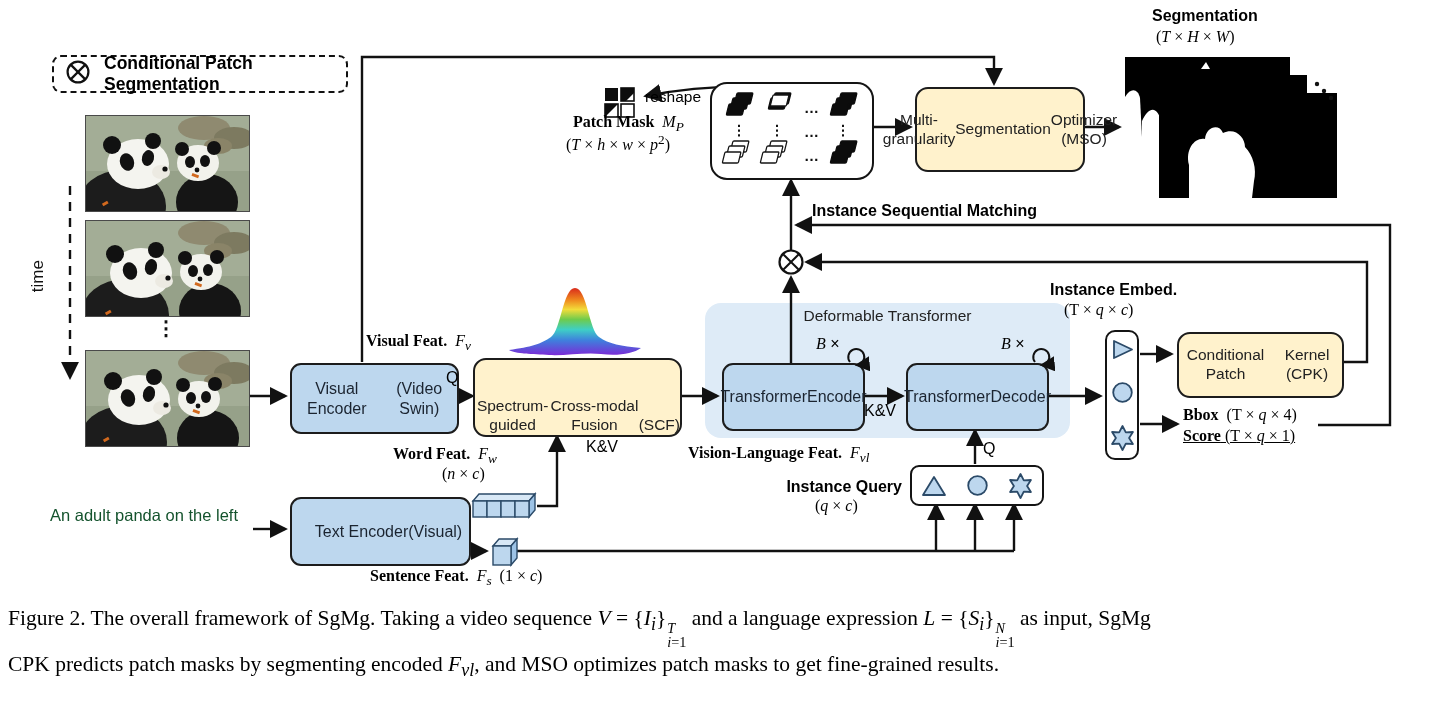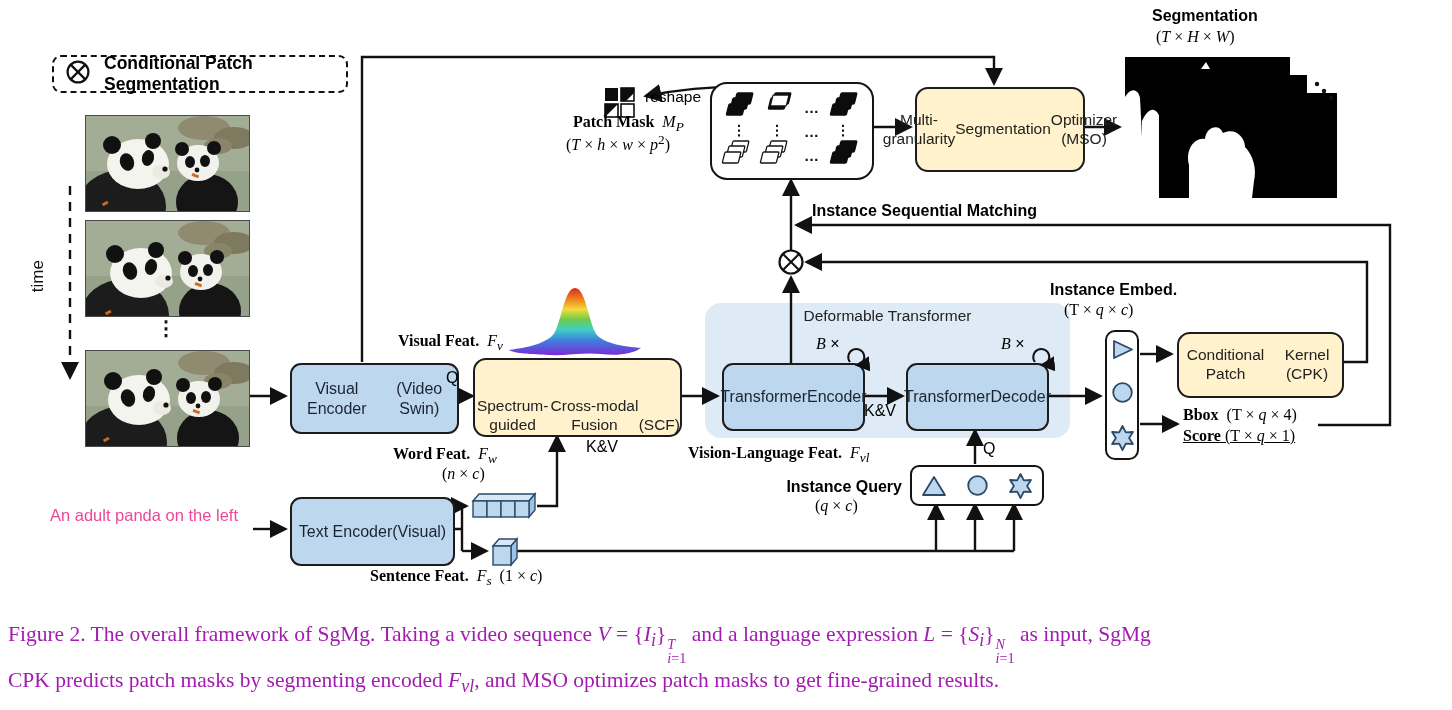--- a/index.html
+++ b/index.html
@@ -30,25 +30,25 @@
   .shapebox{position:absolute;background:#fff;border:2.2px solid #141414;z-index:3;
             display:flex;align-items:center;justify-content:space-around;}
   .sh{fill:#BDD7EE;stroke:#2b4a68;stroke-width:1.8;stroke-linejoin:round;}
   .patchbox{position:absolute;left:710px;top:82px;width:160px;height:94px;background:#fff;
             border:2.4px solid #141414;border-radius:17px;z-index:3;}
   .pcell{position:absolute;line-height:1;}
   .pdots{font-weight:bold;font-size:15px;color:#111;letter-spacing:1px;}
   .pvdots{font-weight:bold;font-size:14px;color:#111;}
   .mask{position:absolute;z-index:3;}
   .prompt{position:absolute;left:33px;top:505px;width:222px;text-align:center;
-          color:#ec4899;font-size:16.5px;line-height:21px;z-index:4;}
+          color:#14532d;font-size:16.5px;line-height:21px;z-index:4;}
   .loop{position:absolute;z-index:5;}
   
   .caption{position:absolute;left:8px;top:604px;width:1440px;font-family:"Liberation Serif",serif;
-           font-size:21.5px;line-height:28.8px;color:#a21caf;z-index:4;margin-top:16px;}
+           font-size:21.5px;line-height:28.8px;color:#000000;z-index:4;}
   .caption .cline{display:block;white-space:nowrap;}
   .caption i{font-family:"Liberation Serif",serif;}
   .stk{display:inline-flex;flex-direction:column;align-items:flex-start;font-size:0.66em;
        line-height:1.02;vertical-align:-0.55em;margin-left:1px;}
   .stk span{display:block;}
   sub,sup{line-height:0;}
 </style>
 </head>
 <body>
 
@@ -230,21 +230,21 @@
       </defs>
       <path d="M4,74 C26,71 36,68 46,61 C56,54 58,12 70,12 C82,12 84,54 94,61 C104,68 116,70 136,72 C128,78 112,80 96,78 C80,76 60,80 44,79 C28,78 10,78 4,74 Z" fill="url(#rb)"></path>
     </svg>
   </div>
 
   <div class="box blue" style="left:290px;top:363px;width:165px;height:67px;">
       <span>Visual Encoder</span>
       <br>
       <span>(Video Swin)</span>
     </div>
-  <div class="box blue" style="left:290px;top:497px;width:161px;height:65px;">
+  <div class="box blue" style="left:290px;top:497px;width:161px;height:65px;padding-left:16px;">
       <span>Text Encoder</span>
       <br>
       <span>(Visual)</span>
     </div>
   <div class="box yellow" style="left:473px;top:358px;width:205px;height:75px;font-size:15.5px;align-items:flex-end;">
       <span>Spectrum-guided</span>
       <br>
       <span>Cross-modal Fusion</span>
       <br>
       <span>(SCF)</span>
@@ -439,21 +439,21 @@
       </svg>
   </div>
   <div class="abs" style="left:1313px;top:80px;z-index:3;">
     <svg width="24" height="24">
         <circle cx="4" cy="4" r="2.2" fill="#111"></circle>
         <circle cx="11" cy="11" r="2.2" fill="#111"></circle>
         <circle cx="18" cy="18" r="2.2" fill="#111"></circle>
       </svg>
   </div>
 
-  <div class="lbl ser" style="left:366px;top:332px;margin-left:32px;"><b>Visual Feat.</b>&nbsp; <i>F</i><sub><i>v</i></sub></div>
+  <div class="lbl ser" style="left:366px;top:332px;"><b>Visual Feat.</b>&nbsp; <i>F</i><sub><i>v</i></sub></div>
   <div class="lbl" style="left:446px;top:369px;">Q</div>
   <div class="lbl" style="left:586px;top:438px;">K&amp;V</div>
   <div class="lbl ser" style="left:393px;top:445px;"><b>Word Feat.</b>&nbsp; <i>F</i><sub><i>w</i></sub></div>
   <div class="lbl ser" style="left:442px;top:465px;">(<i>n</i> × <i>c</i>)</div>
   <div class="lbl ser" style="left:370px;top:567px;"><b>Sentence Feat.</b>&nbsp; <i>F</i><sub><i>s</i></sub>&nbsp; (1 × <i>c</i>)</div>
   <div class="lbl ser" style="left:688px;top:444px;"><b>Vision-Language Feat.</b>&nbsp; <i>F</i><sub><i>vl</i></sub></div>
   <div class="lbl bold" style="left:750px;top:478px;width:152px;text-align:right;">Instance Query</div>
   <div class="lbl ser" style="left:815px;top:497px;">(<i>q</i> × <i>c</i>)</div>
   <div class="lbl" style="left:983px;top:440px;">Q</div>
   <div class="lbl" style="left:864px;top:402px;">K&amp;V</div>

